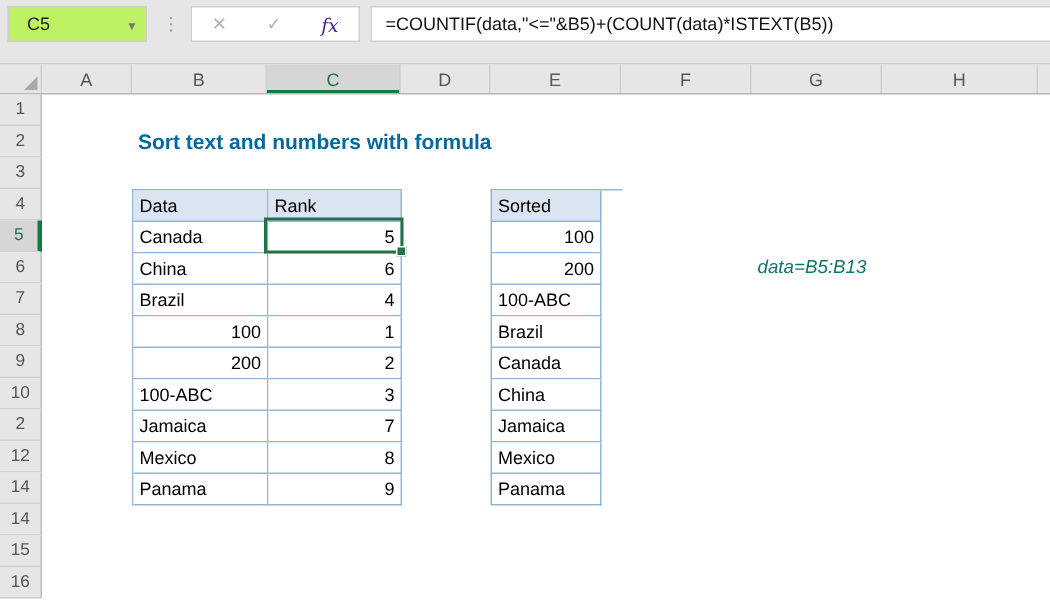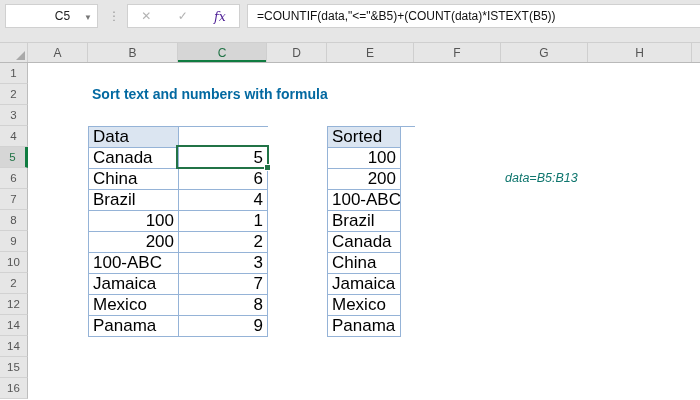--- a/index.html
+++ b/index.html
@@ -1,21 +1,21 @@
 <!DOCTYPE html>
 <html><head>
 <meta charset="utf-8">
 <style>
   * { margin:0; padding:0; box-sizing:border-box; }
   body { font-family:"Liberation Sans", sans-serif; background:#fff; }
   #app { position:relative; width:700px; height:400px; background:#fff; overflow:hidden; }
 
   
   .chrome { position:absolute; top:0; left:0; width:700px; height:43px; background:#e6e6e6; border-bottom:1px solid #cfcfcf; }
-  .name-box { position:absolute; left:5px; top:4px; width:93px; height:24px; background:#ffffff; border:1px solid #d0d0d0; display:flex; align-items:center; padding-left:22px; font-size:12px; color:#222;justify-content:center; }
+  .name-box { position:absolute; left:5px; top:4px; width:93px; height:24px; background:#bef264; border:1px solid #d0d0d0; display:flex; align-items:center; padding-left:12px; font-size:12px; color:#222; }
   .name-arrow { position:absolute; right:5px; top:8px; font-size:8px; color:#777; }
   .dots { position:absolute; left:108px; top:4px; height:24px; line-height:24px; color:#9a9a9a; font-size:12px; letter-spacing:1px; }
   .fxbox { position:absolute; left:127px; top:4px; width:113px; height:24px; background:#fff; border:1px solid #d0d0d0; display:flex; align-items:center; justify-content:space-around; }
   .btn-x, .btn-check { color:#b3b3b3; font-size:12px; }
   .btn-fx { color:#4c1d95; font-style:italic; font-size:12.5px; font-family:"DejaVu Serif", serif; }
   .formula-box { position:absolute; left:247px; top:4px; width:453px; height:24px; background:#fff; border:1px solid #d0d0d0; border-right:none; display:flex; align-items:center; padding-left:9px; font-size:12px; color:#111; white-space:nowrap; overflow:hidden; }
 
   
   .colheads { position:absolute; top:43px; left:0; width:700px; height:20px; display:flex; background:#e6e6e6; border-bottom:1px solid #b9b9b9; }
   .colh { height:100%; border-right:1px solid #cfcfcf; display:flex; align-items:center; justify-content:center; font-size:12px; color:#555; }
@@ -30,21 +30,21 @@
   .row-h.sel { background:#d6d6d6; color:#217346; border-right:3px solid #107c41; }
 
   
   .sheet-title { position:absolute; left:92px; top:84px; height:21px; line-height:21px; font-weight:bold; font-size:14px; color:#0369a1; white-space:nowrap; }
   .range-note { position:absolute; left:505px; top:168px; height:21px; line-height:21px; font-style:italic; font-size:12.5px; color:#0f766e; white-space:nowrap; }
 
   .xl-table { position:absolute; border-top:1px solid #95b3d7; border-left:1px solid #95b3d7; background:#fff; }
   .dr-table { left:88px; top:126px; width:180px; }
   .s-table  { left:327px; top:126px; width:88px; }
   .trow { display:flex; height:21px; }
-  .cell { height:21px; border-right:1px solid #95b3d7; border-bottom:1px solid #95b3d7; padding:0 4px; font-size:17px; line-height:20px; color:#000; background:#fff; white-space:nowrap; overflow:hidden; }
+  .cell { height:21px; border-right:1px solid #95b3d7; border-bottom:1px solid #95b3d7; padding:0 4px; font-size:12px; line-height:20px; color:#000; background:#fff; white-space:nowrap; overflow:hidden; }
   .cell.head { background:#dbe5f1; }
   .c1 { width:90px; } .c2 { width:89px; } .cs { width:73px; }
   .num { text-align:right; }
 
   
   .sel-box { position:absolute; left:176px; top:145px; width:93px; height:24px; border:2px solid #217346; pointer-events:none; }
   .fill-handle { position:absolute; right:-4px; bottom:-4px; width:7px; height:7px; background:#217346; border:1px solid #fff; pointer-events:auto; }
 </style>
 </head>
 <body>
@@ -100,20 +100,21 @@
       <div class="row-h">15</div>
       <div class="row-h">16</div>
     </div>
 
   <div class="sheet-title">Sort text and numbers with formula</div>
   <div class="range-note">data=B5:B13</div>
 
   <div class="xl-table dr-table">
       <div class="trow">
         <div class="cell c1 head">Data</div>
+        <div class="cell c2 head">Rank</div>
       </div>
       <div class="trow">
         <div class="cell c1">Canada</div>
         <div class="cell c2 num">5</div>
       </div>
       <div class="trow">
         <div class="cell c1">China</div>
         <div class="cell c2 num">6</div>
       </div>
       <div class="trow">

